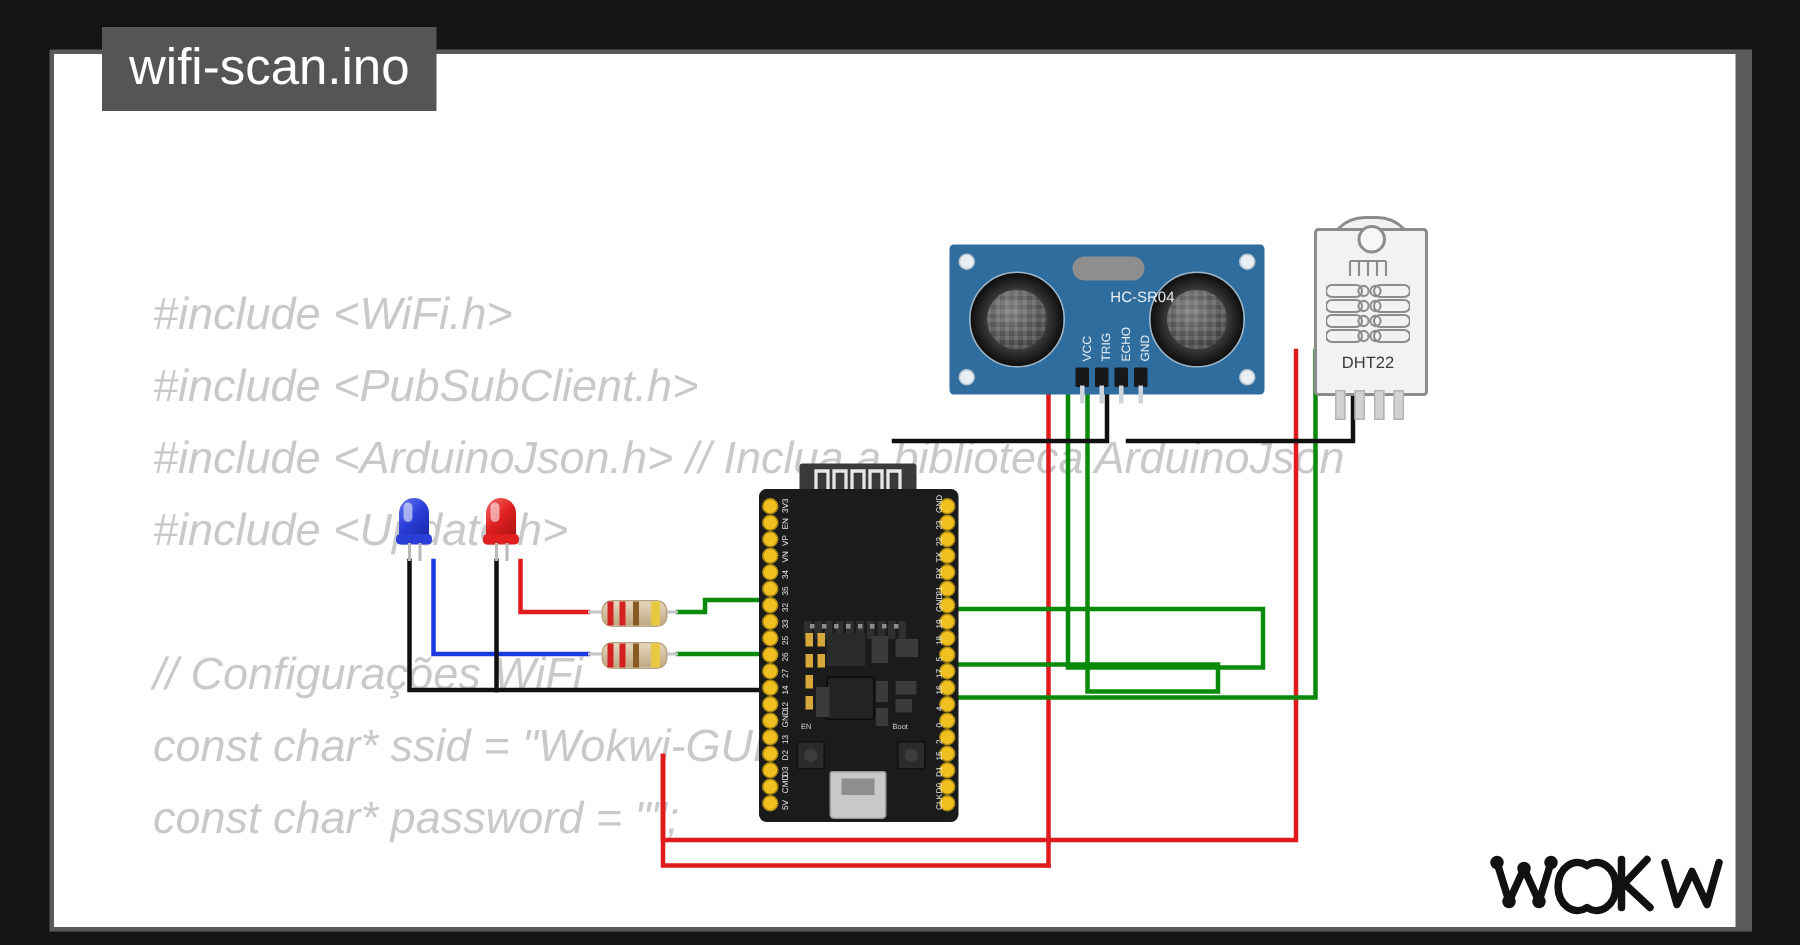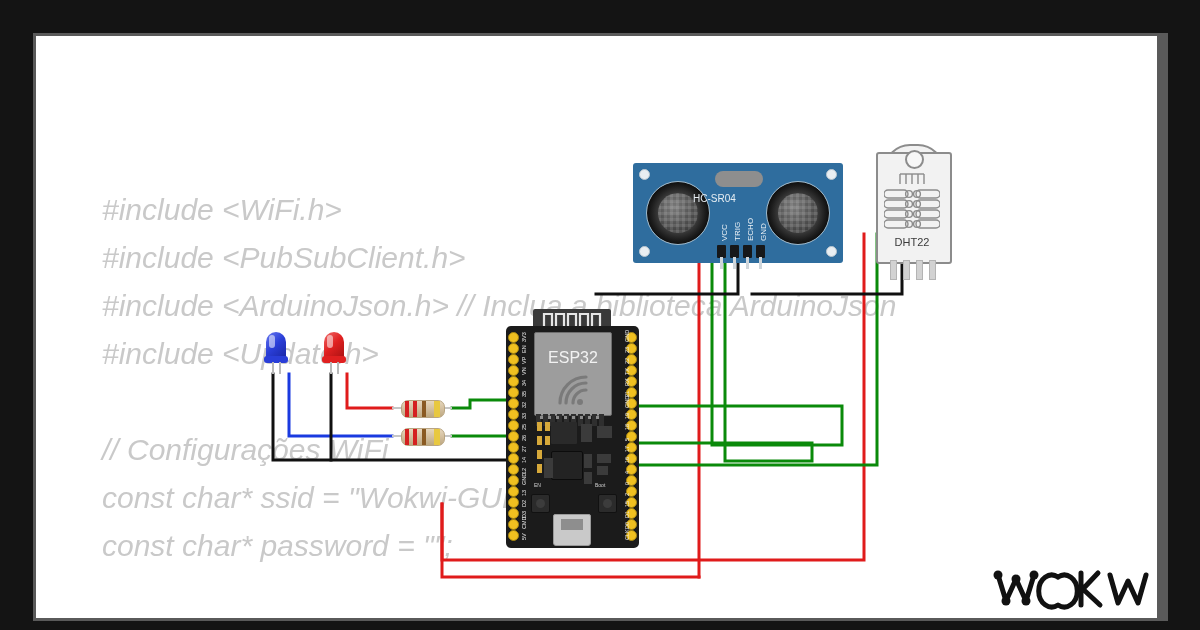--- a/index.html
+++ b/index.html
@@ -128,21 +128,21 @@
     position:absolute;left:11px;top:11px;width:40px;height:40px;border-radius:50%;
     background:
       repeating-linear-gradient(0deg,rgba(255,255,255,.10) 0 3px,rgba(0,0,0,0) 3px 6px),
       repeating-linear-gradient(90deg,rgba(255,255,255,.10) 0 3px,rgba(0,0,0,0) 3px 6px),
       radial-gradient(circle at 40% 35%,#7a7a7a,#2a2a2a);
   }
   .hcsr-xtal{
     position:absolute;left:82px;top:8px;width:48px;height:16px;background:#8e8e8e;border-radius:8px;
   }
   .hcsr-name{
-    position:absolute;left:60px;top:30px;width:58px;text-align:left;
+    position:absolute;left:92px;top:30px;width:58px;text-align:right;
     color:#e7eef3;font-size:10px;font-family:"Liberation Sans",sans-serif;
   }
   .hcsr-hole{
     position:absolute;width:9px;height:9px;border-radius:50%;
     background:#e9eef2;border:1px solid #b9c6d0;
   }
   .hcsr-pin{position:absolute;width:9px;height:13px;background:#16181a;border-radius:1px;}
   .hcsr-lead{position:absolute;width:3px;height:12px;background:#cfd6db;}
   .hcsr-plbl{
     position:absolute;color:#eaf1f6;font-size:8px;font-family:"Liberation Sans",sans-serif;
@@ -346,31 +346,20 @@
 
     <div class="esp32">
       <div class="esp-shield"></div>
       <svg class="esp-ant" viewBox="0 0 64 17">
         <g fill="none" stroke="#e6e6e6" stroke-width="2.2">
           <path d="M4 17 V5 h8 V17 M16 17 V5 h8 V17 M28 17 V5 h8 V17 M40 17 V5 h8 V17 M52 17 V5 h8 V17"></path>
         </g>
       </svg>
       <div class="esp-body"></div>
 
-      <div class="esp-mod">
-        <div class="esp-mod-label">ESP32</div>
-        <svg class="esp-wifi" viewBox="0 0 36 34">
-          <g fill="none" stroke="#3a3a3a" stroke-width="3.2" stroke-linecap="round">
-            <path d="M5 30 A26 26 0 0 1 31 4"></path>
-            <path d="M11 30 A20 20 0 0 1 31 10"></path>
-            <path d="M18 30 A13 13 0 0 1 31 17"></path>
-          </g>
-          <circle cx="25" cy="29" r="3" fill="#3a3a3a"></circle>
-        </svg>
-      </div>
       <svg class="esp-shieldpads" viewBox="0 0 76 12">
         <g fill="#2f2f2f">
           <rect x="2" y="0" width="5" height="12"></rect>
             <rect x="9" y="0" width="5" height="12"></rect>
           <rect x="16" y="0" width="5" height="12"></rect>
             <rect x="23" y="0" width="5" height="12"></rect>
           <rect x="30" y="0" width="5" height="12"></rect>
             <rect x="37" y="0" width="5" height="12"></rect>
           <rect x="44" y="0" width="5" height="12"></rect>
             <rect x="51" y="0" width="5" height="12"></rect>
@@ -514,13 +503,14 @@
         <circle cx="30" cy="18" r="4.5"></circle>
         <circle cx="40" cy="40" r="4.5"></circle>
         <circle cx="48" cy="14" r="4.5"></circle>
         <circle cx="176" cy="13" r="4.5"></circle>
       </g>
     </svg>
 
     <div class="scroll-v"></div>
   </div>
 
+  <div class="filetab">wifi-scan.ino</div>
 </div>
 
 </body></html>

